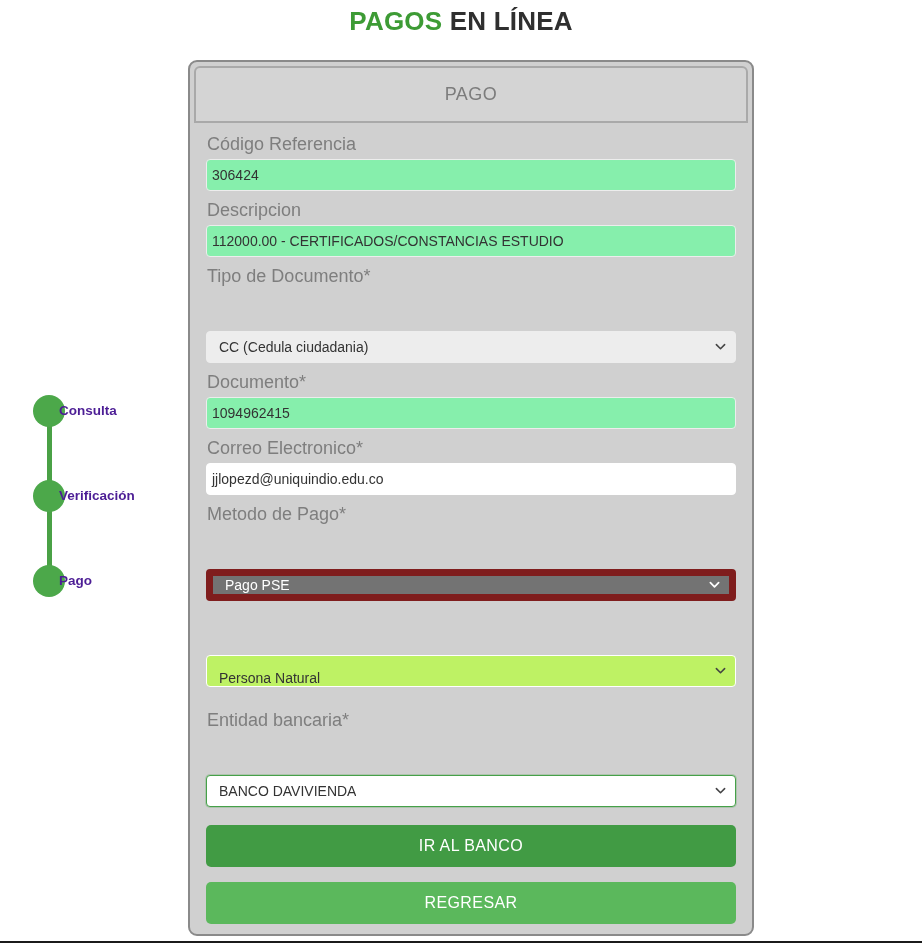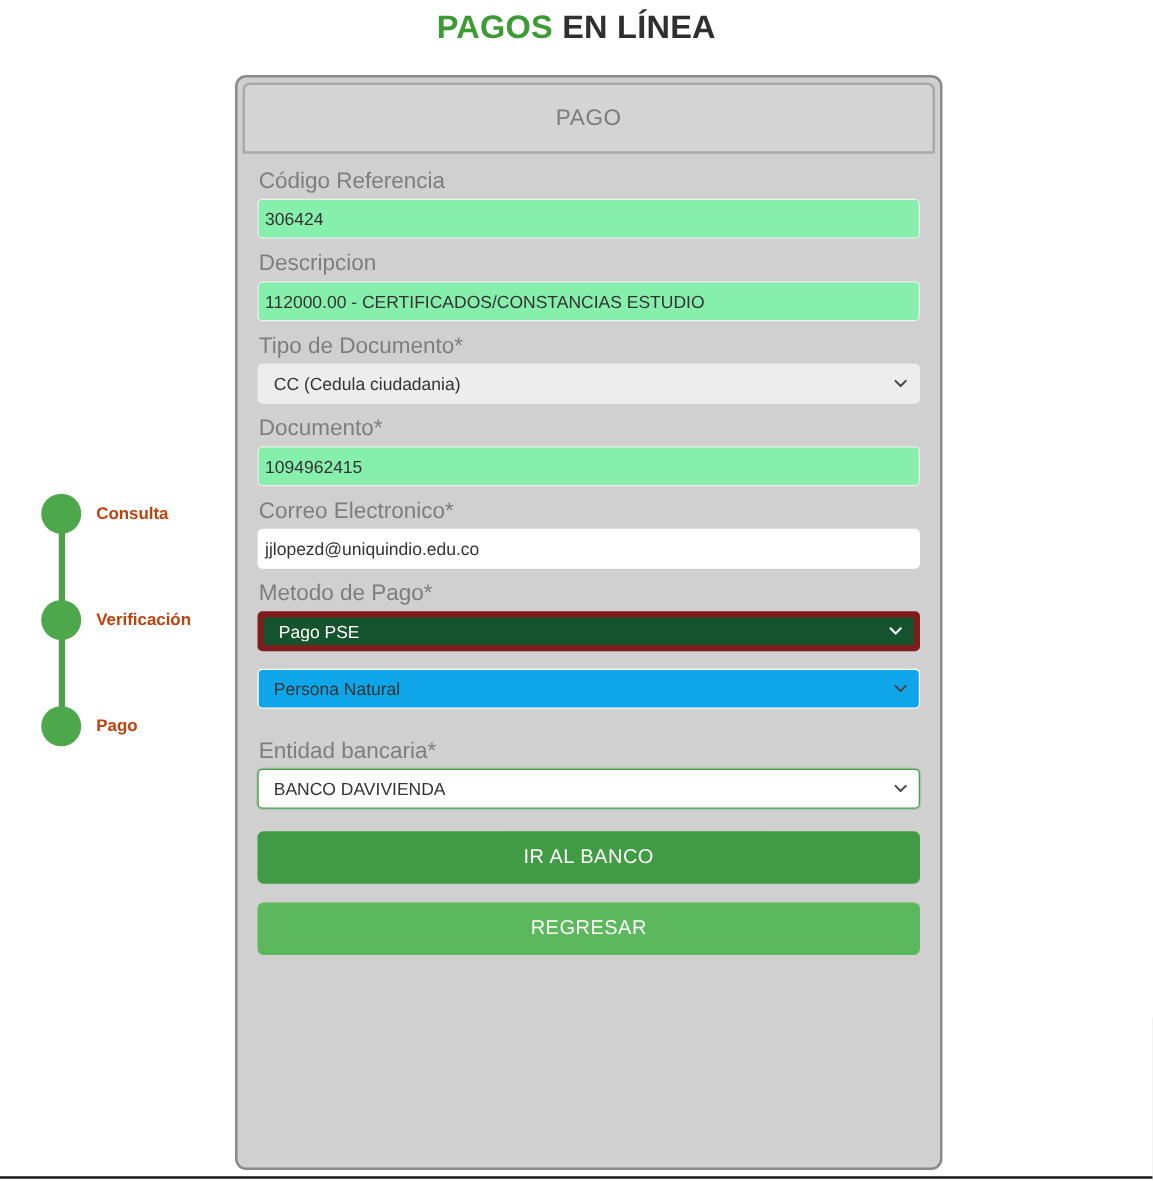--- a/index.html
+++ b/index.html
@@ -57,25 +57,25 @@
     position: absolute;
     left: 0;
     top: 0;
     width: 32px;
     height: 32px;
     border-radius: 50%;
     background: #4ca84a;
   }
   .step-label {
     position: absolute;
-    left: 44px;
+    left: 26px;
     top: 8px;
     font-size: 13.5px;
     font-weight: bold;
-    color: #c2410c;
+    color: #4c1d95;
     white-space: nowrap;
   }
   .step-0 { top: 0px; }
   .step-1 { top: 85px; }
   .step-2 { top: 170px; }
 
   
   .card {
     position: absolute;
     left: 188px;
@@ -142,33 +142,35 @@
   .input-disabled {
     background: #86efac;
     border: 1px solid #ededed;
   }
   .input-editable {
     background: #ffffff;
     border: 1px solid #ffffff;
   }
   .select {
     padding-right: 21px;
+    margin-top: 40px;
   }
   .select .control-text { padding-left: 12px; }
   .select-disabled {
     background: #ededed;
     border: 1px solid #ededed;
   }
   .select-white {
-    background: #0ea5e9;
+    background: #bef264;
     border: 1px solid #ffffff;
+    align-items: flex-end;
   }
   .select-green {
-    background: #14532d;
-    border: 5px solid #7f1d1d;
+    background: #737373;
+    border: 7px solid #7f1d1d;
     color: #ffffff;
   }
   .select-green .control-text { color: #ffffff; font-size: 14px; }
   .select-focus {
     background: #ffffff;
     border: 1px solid #46a049;
     box-shadow: 0 0 0 1px rgba(70,160,73,0.25);
   }
   .chev {
     position: absolute;

